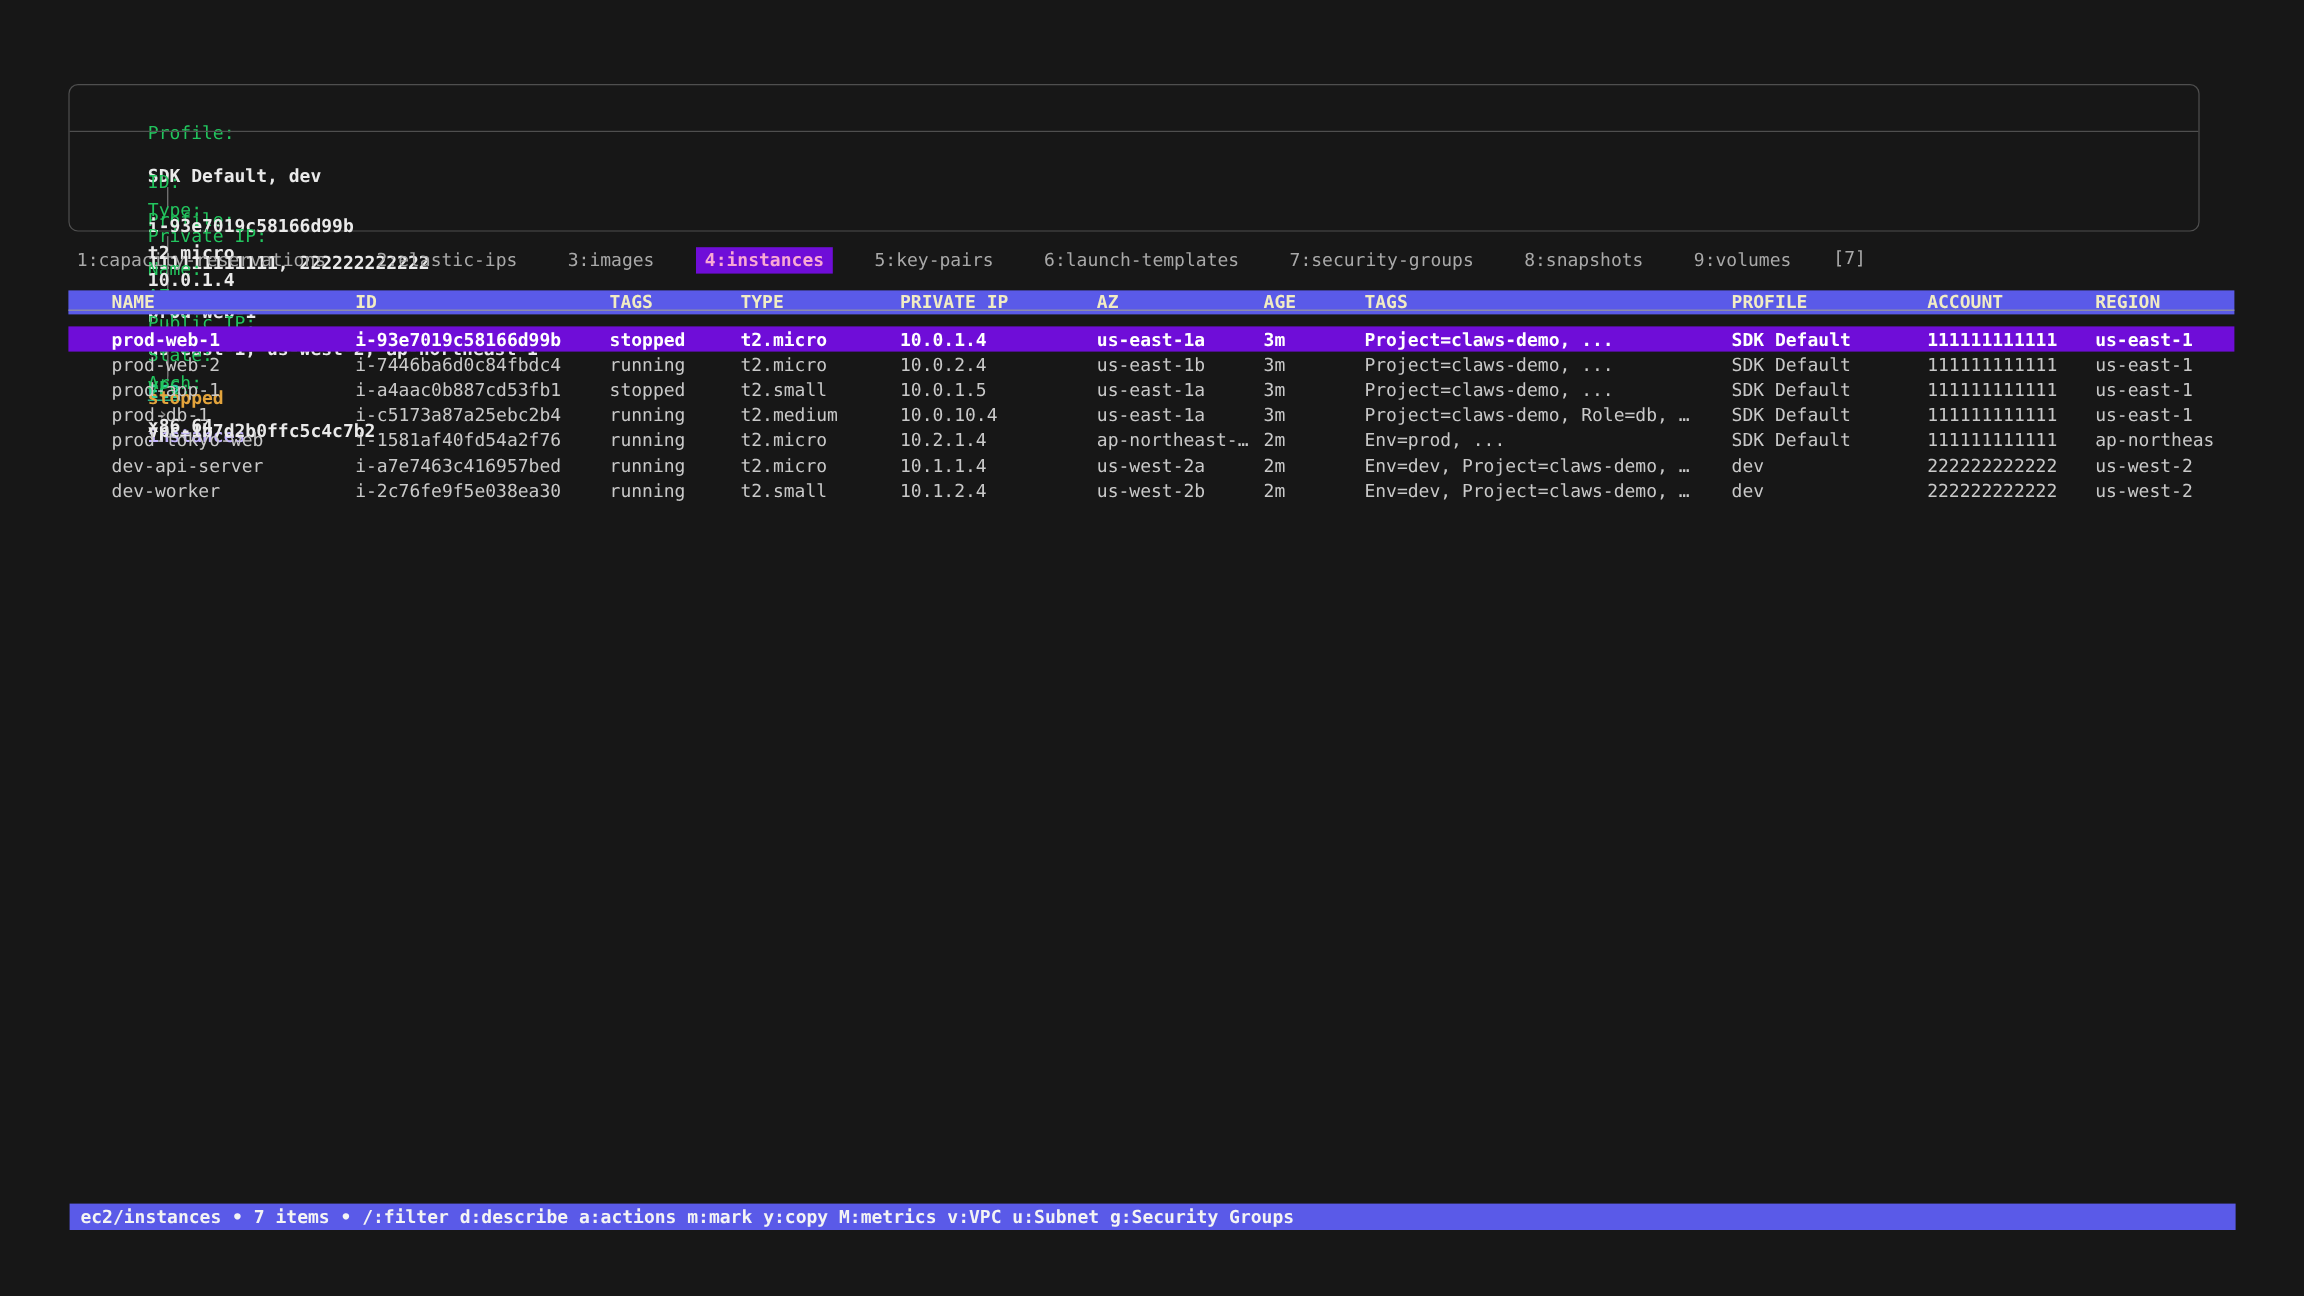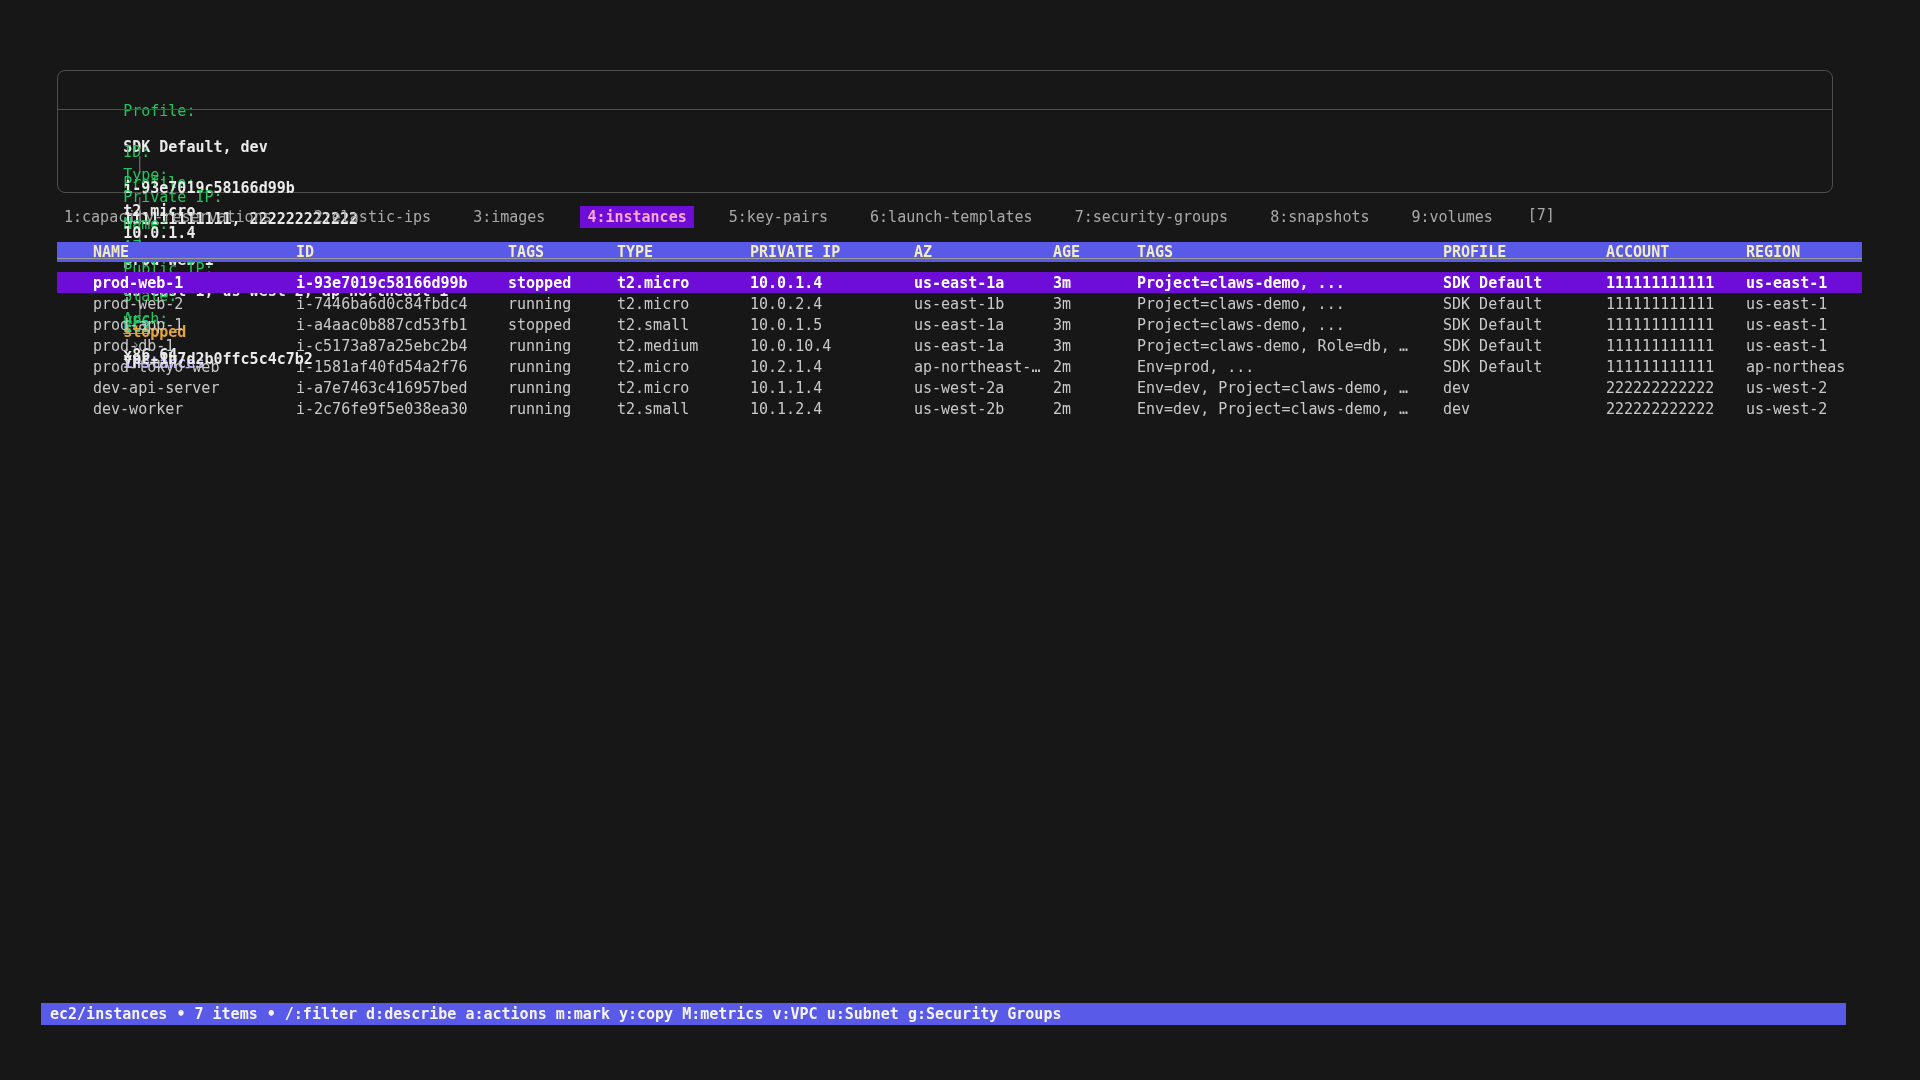--- a/index.html
+++ b/index.html
@@ -59,21 +59,21 @@
   }
   .header-rule {
     position:absolute; left:57px; top:258px; width:1805px;
     border-top:1px solid #9a9a9a;
   }
   .rows { position:absolute; left:57px; top:272px; width:1805px; }
   .row { color:#c9c9c9; }
   .row.selected { background:#6f0dd8; color:#ffffff; font-weight:bold; }
   
   .status-bar {
-    position:absolute; left:41px; top:1003px;
+    position:absolute; left:58px; top:1003px;
     width:1805px; height:22px;
     background:#5a5ae8; color:#f4f4f4; font-weight:bold;
     display:flex; align-items:center;
     padding-left:9px;
     white-space:pre;
   }
 </style>
 </head>
 <body>
 

